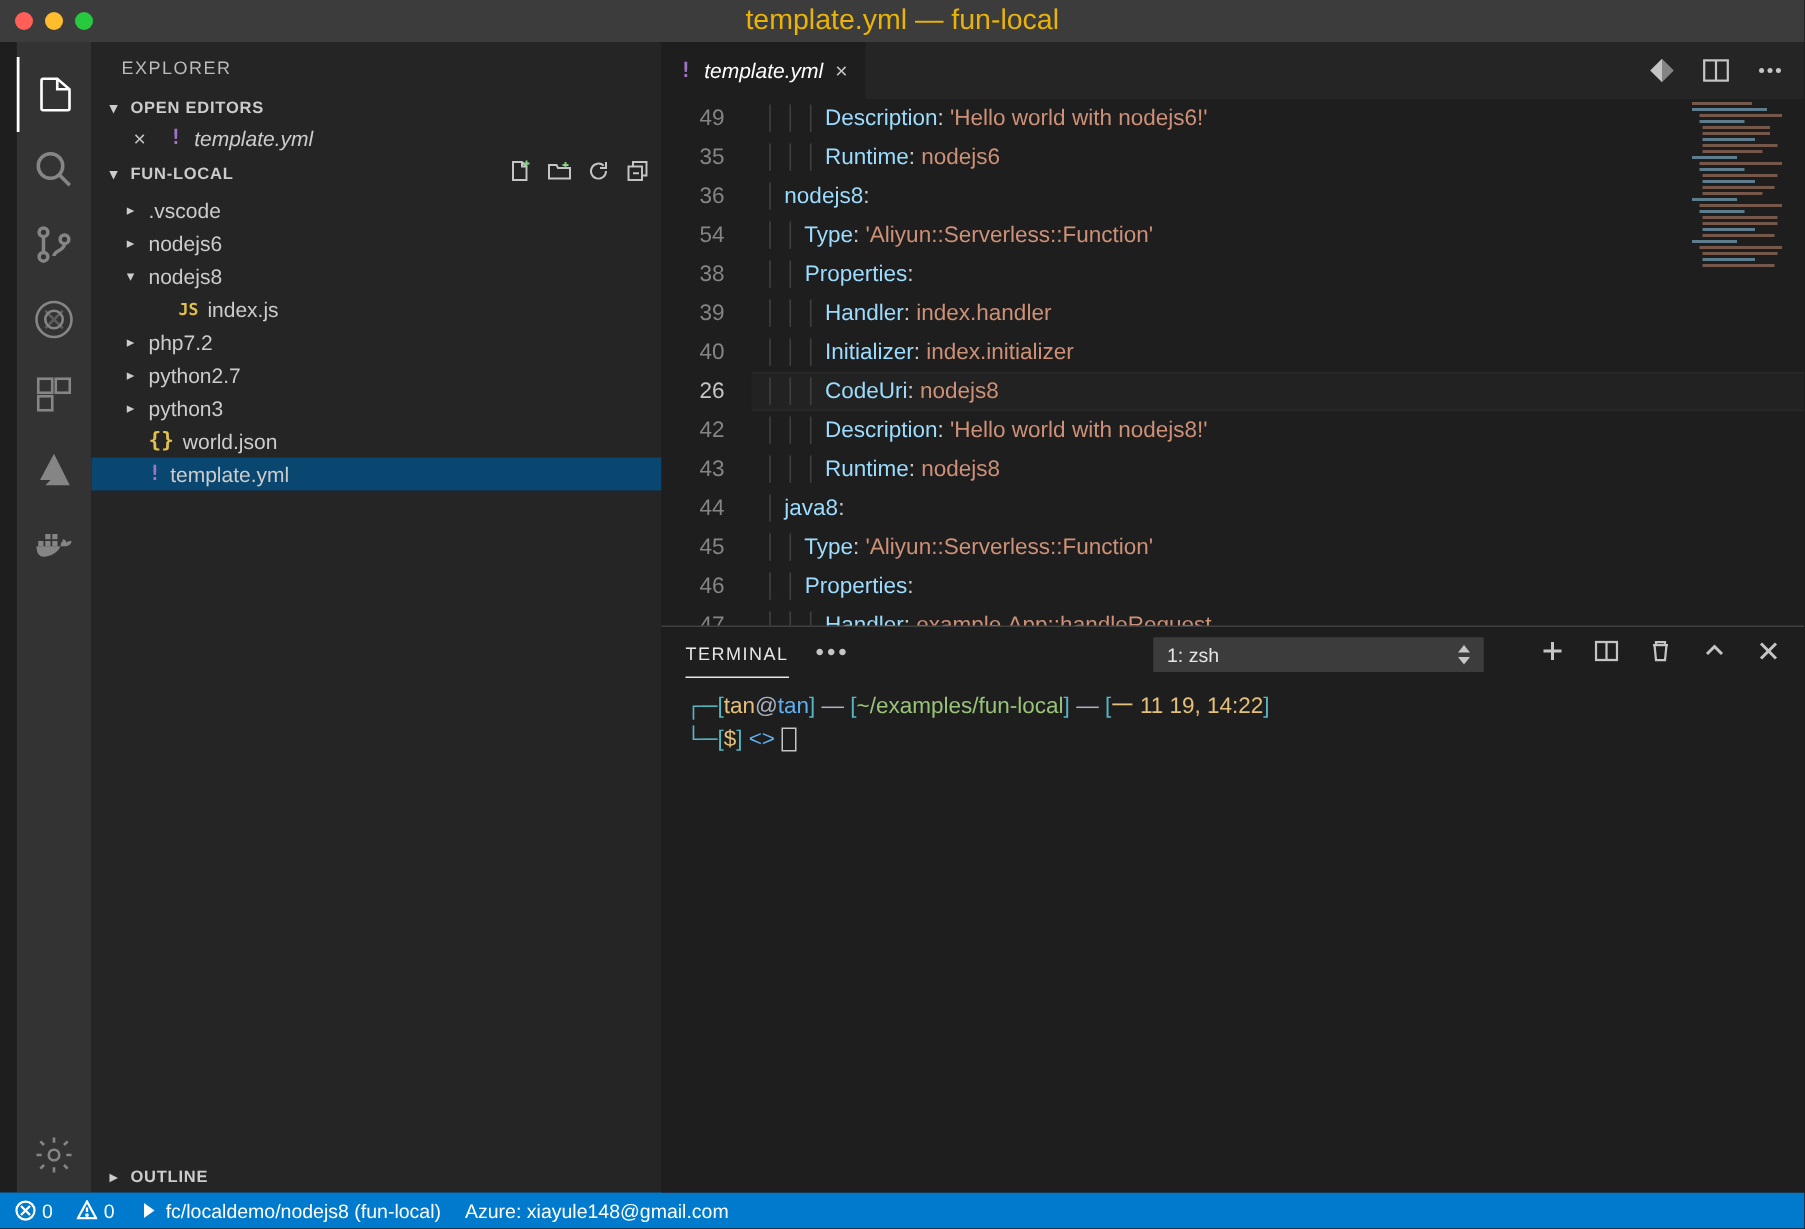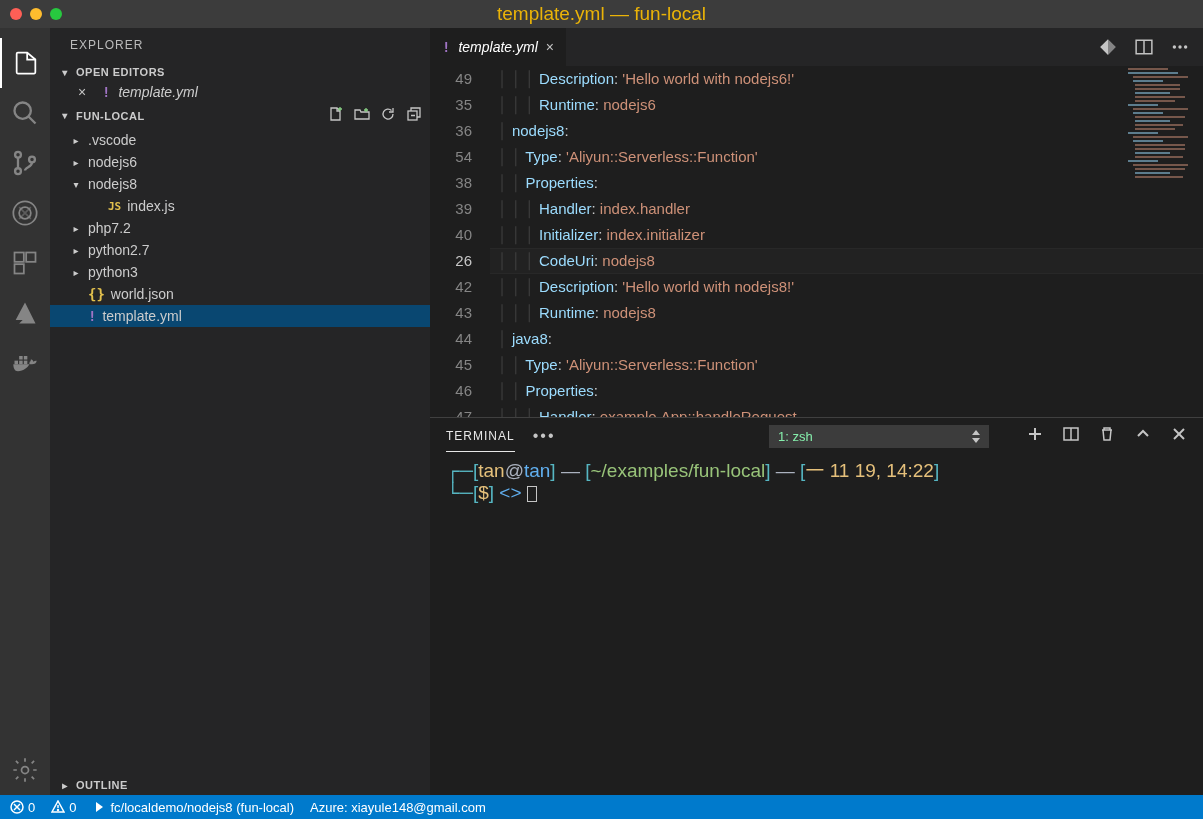--- a/index.html
+++ b/index.html
@@ -8,21 +8,21 @@
 
 .titlebar { height: 28px; background: #3c3c3c; display: flex; align-items: center; position: relative; }
 .traffic-lights { display: flex; gap: 8px; padding-left: 10px; }
 .tl { width: 12px; height: 12px; border-radius: 50%; }
 .tl-close { background: #ff5f56; }
 .tl-min { background: #ffbd2e; }
 .tl-max { background: #27c93f; }
 .titlebar-title { position: absolute; left: 50%; transform: translateX(-50%); font-size: 19px; color: #eab308; }
 
 
-.main-container { flex: 1; display: flex; overflow: hidden; }
+.main-container { flex: 1; display: flex; overflow: hidden; margin-left: 11px; }
 
 
 .activity-bar { width: 50px; background: #333333; display: flex; flex-direction: column; align-items: center; padding-top: 10px; }
 .activity-item { width: 50px; height: 50px; display: flex; align-items: center; justify-content: center; color: #858585; cursor: pointer; }
 .activity-item.active { color: #ffffff; border-left: 2px solid #ffffff; }
 .activity-item svg { width: 28px; height: 28px; }
 .activity-spacer { flex: 1; }
 
 
 .sidebar { width: 380px; background: #252526; display: flex; flex-direction: column; }
@@ -67,26 +67,26 @@
 .tok-ident { color: #ce9178; }
 
 
 .minimap { position:absolute; top:0; right:0; width:80px; height:150px; opacity:0.5; }
 
 
 .terminal-panel { height: 378px; background: #1e1e1e; border-top: 1px solid #404040; display: flex; flex-direction: column; }
 .terminal-header { height: 36px; display: flex; align-items: center; padding: 0 16px; gap: 18px; }
 .terminal-tab { font-size: 12px; letter-spacing: 1px; color: #e7e7e7; border-bottom: 1px solid #e7e7e7; padding: 8px 0; cursor:pointer;}
 .terminal-more { color: #c5c5c5; letter-spacing: 2px; cursor:pointer;}
-.terminal-select { margin-left: auto; background: #3c3c3c; color: #86efac; border: 1px solid #3c3c3c; padding: 3px 30px 3px 8px; font-size: 13px; position: relative; width: 220px; cursor:pointer;}
+.terminal-select { margin-left: auto; background: #3c3c3c; color: #e5e5e5; border: 1px solid #3c3c3c; padding: 3px 30px 3px 8px; font-size: 13px; position: relative; width: 220px; cursor:pointer;}
 .terminal-select::after { content: ''; position: absolute; right: 8px; top: 4px; width: 0; height: 0; border-left: 4px solid transparent; border-right: 4px solid transparent; border-bottom: 5px solid #c5c5c5; }
 .terminal-select::before { content: ''; position: absolute; right: 8px; bottom: 4px; width: 0; height: 0; border-left: 4px solid transparent; border-right: 4px solid transparent; border-top: 5px solid #c5c5c5; }
 .terminal-actions { display: flex; gap: 20px; color: #c5c5c5; padding-left: 20px; }
 .terminal-actions span { cursor: pointer; font-size: 16px;}
-.terminal-body { flex: 1; padding: 6px 16px; font-family: "Menlo", "Consolas", monospace; font-size: 19px; line-height: 22px; }
+.terminal-body { flex: 1; padding: 6px 16px; font-family: "Menlo", "Consolas", monospace; font-size: 15px; line-height: 22px; }
 
 .term-cyan { color: #56b6c2; }
 .term-yellow { color: #e5c07b; }
 .term-blue { color: #61afef; }
 .term-grey { color: #abb2bf; }
 .term-green { color: #98c379; }
 .term-box { display:inline-block; width:10px; height:16px; border:1px solid #c5c5c5; vertical-align: middle; }
 
 
 .statusbar { height: 24px; background: #007acc; display: flex; align-items: center; color: #ffffff; font-size: 13px; padding: 0 10px; }

